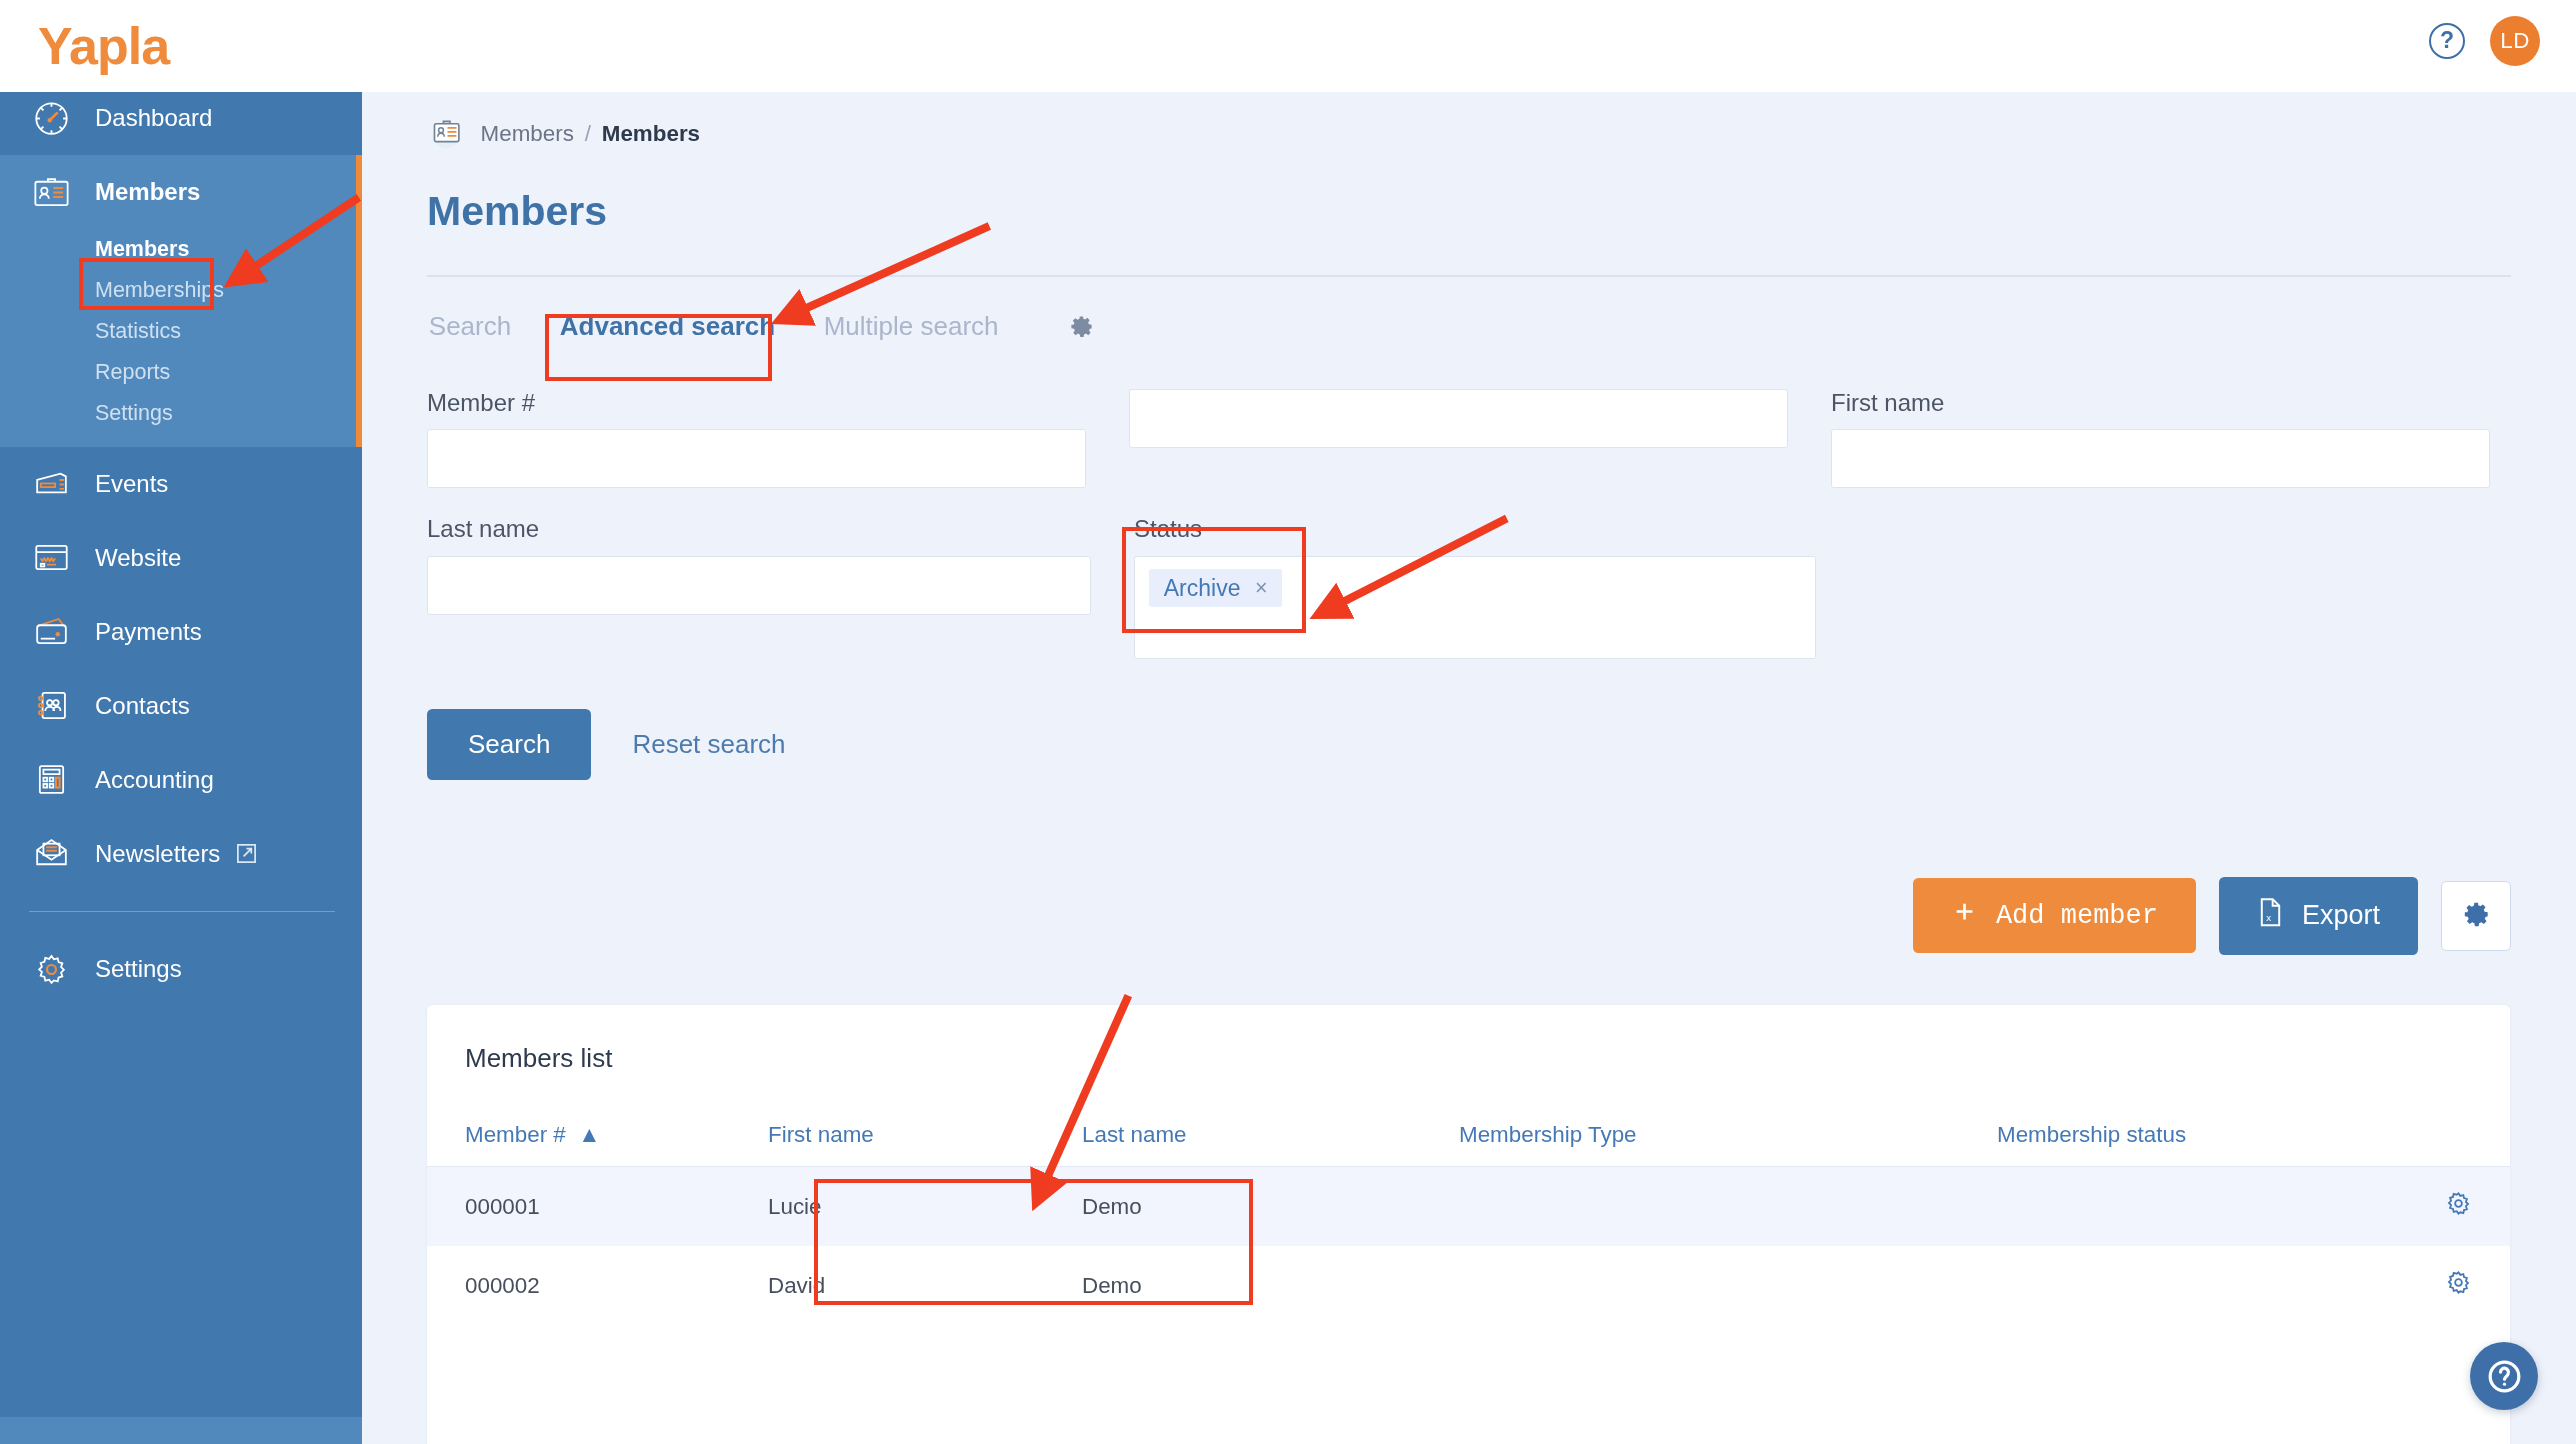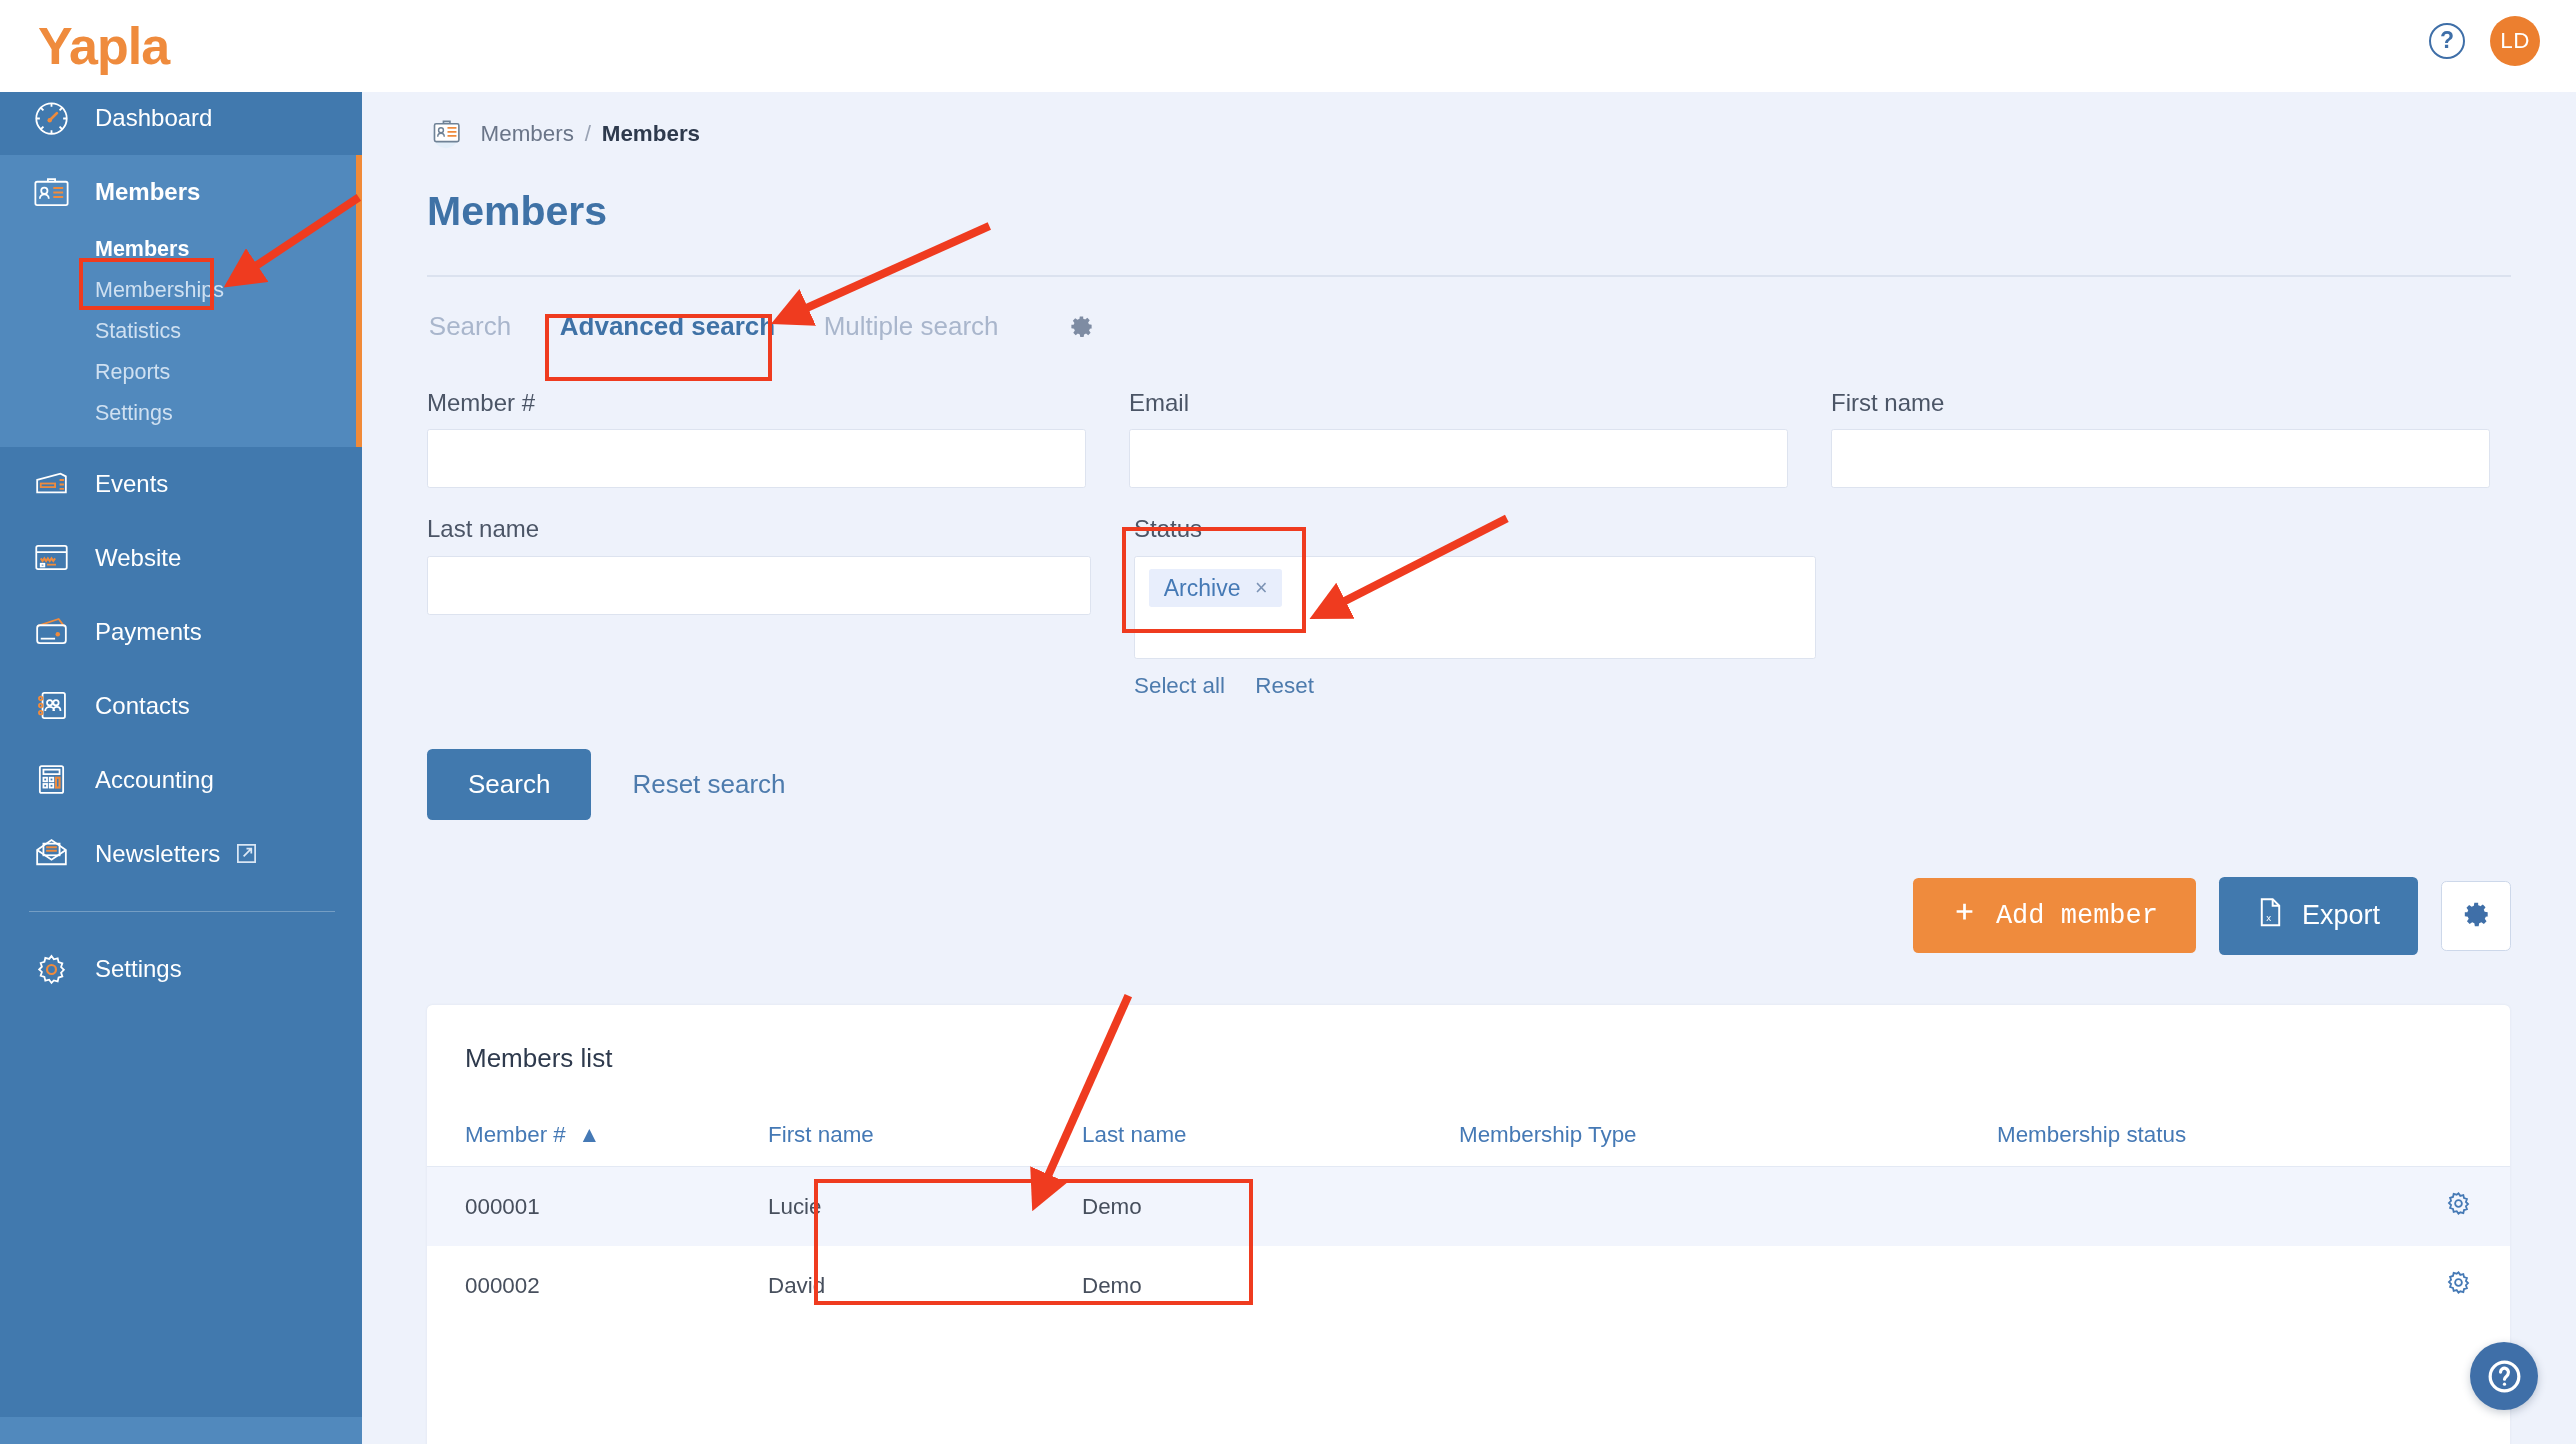--- a/index.html
+++ b/index.html
@@ -407,45 +407,40 @@
       </div>
     </div>
 
     <div class="form">
       <div class="row">
         <div class="field w1">
           <label>Member #</label>
           <input type="text" value="" style="">
         </div>
         <div class="field w1">
-          <label>Email</label>
           <input type="text" value="" style="">
         </div>
         <div class="field w1">
           <label>First name</label>
           <input type="text" value="" style="">
         </div>
       </div>
 
       <div class="row row2">
         <div class="field w1">
           <label>Last name</label>
           <input type="text" value="" style="">
         </div>
         <div class="field">
           <label>Status</label>
           <div class="multi-box">
             <span class="chip">
               <span>Archive</span>
               <span class="x">×</span>
             </span>
-          </div>
-          <div class="links">
-            <a>Select all</a>
-            <a>Reset</a>
           </div>
         </div>
       </div>
 
       <div class="actions">
         <button class="btn-search">Search</button>
         <button class="btn-reset">Reset search</button>
       </div>
     </div>
 

